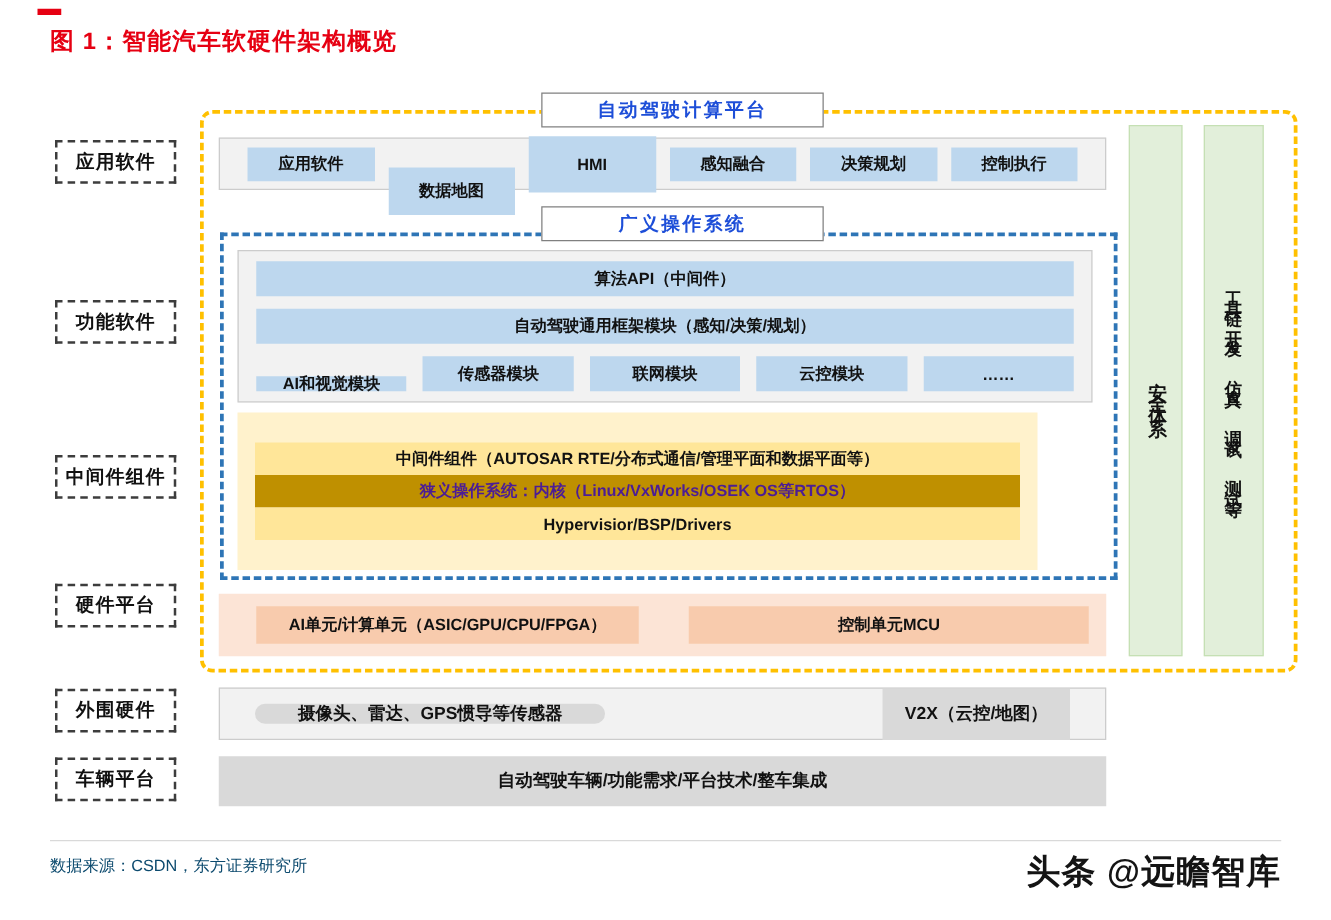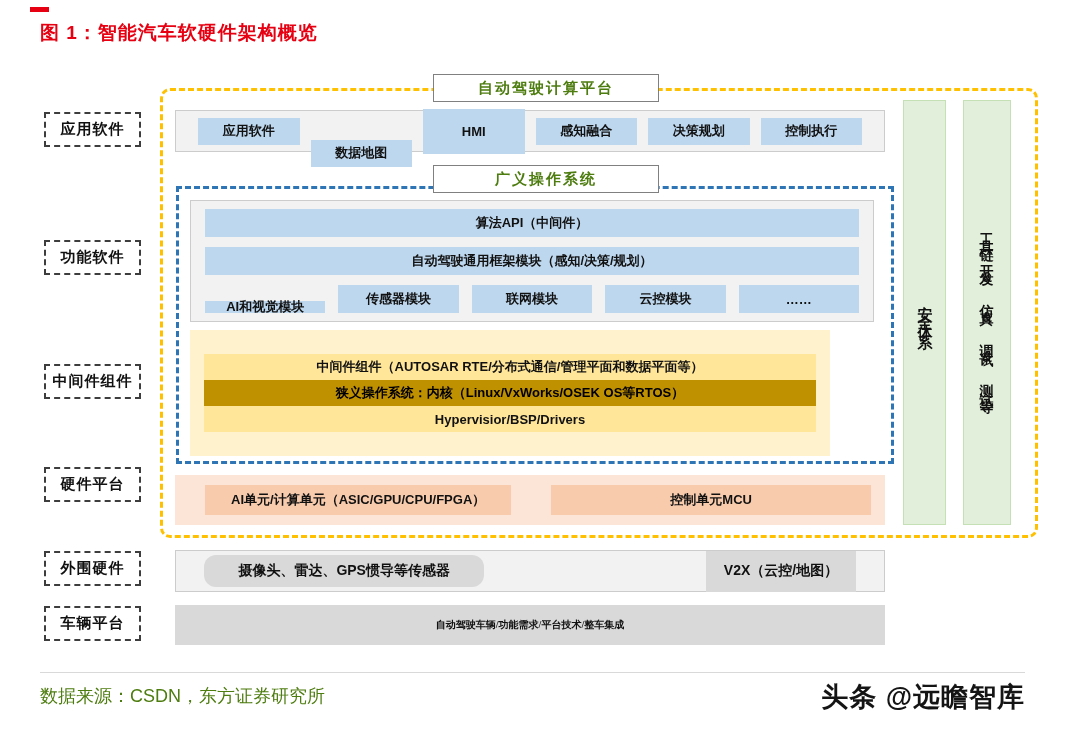--- a/index.html
+++ b/index.html
@@ -44,41 +44,41 @@
     position: absolute; left: 176px; top: 186px;
     width: 718px; height: 278px;
     border: 3px dashed var(--blue-border, #2e75b6);
     z-index: 2;
   }
   .header-box {
     position: absolute; width: 226px; height: 28px;
     background: #ffffff;
     border: 1px solid #808080;
     display: flex; align-items: center; justify-content: center;
-    font-size: 15px; font-weight: bold; color: #4d7c0f;
+    font-size: 15px; font-weight: bold; color: #1d4ed8;
     z-index: 6;
     letter-spacing: 2px;
   }
   .gray-container {
     position: absolute;
     background: #f2f2f2;
     border: 1px solid #cccccc;
     z-index: 3;
   }
   .row-flex { display: flex; align-items: center; }
   .col-flex { display: flex; flex-direction: column; justify-content: space-between; }
   .inner-row { display: flex; gap: 13px; height: 28px; width: 100%; }
   .box {
     display: flex; align-items: center; justify-content: center;
     font-size: 13px; font-weight: bold; color: #111;
     text-align: center; white-space: nowrap;
   }
   .blue  { background: var(--blue-box, #bdd7ee); }
   .lightyellow { background: var(--yellow-box, #ffe699); }
-  .gold  { background: var(--dark-gold-box, #bf9000); color: #000000; }
+  .gold  { background: var(--dark-gold-box, #bf9000); color: #4c1d95; }
   .orange{ background: var(--orange-box, #f8cbad); }
   .darkgray { background: var(--gray-box, #d9d9d9); }
   .yellow-container {
     position: absolute;
     background: #fff2cc;
     z-index: 3;
   }
   .orange-container {
     position: absolute;
     background: #fce4d6;
@@ -91,31 +91,30 @@
     background: var(--green-bar, #e2efda);
     border: 1px solid #c5e0b4;
     writing-mode: vertical-rl;
     text-orientation: upright;
     display: flex; align-items: center; justify-content: center;
     font-weight: bold; color: #111;
     z-index: 3;
   }
   .vehicle-box {
     position: absolute;
-    font-size: 10px;
+    font-size: 14px;
     z-index: 3;
-    font-family: Liberation Serif, serif;
   }
   .footer-line {
     position: absolute; left: 40px; top: 672px;
     width: 985px; height: 1px; background: #d9d9d9;
   }
   .source {
     position: absolute; left: 40px; top: 684px;
-    font-size: 18px; color: #4d7c0f;
+    font-size: 13px; color: #0c4a6e;
   }
   .watermark {
     position: absolute; right: 40px; top: 679px;
     font-size: 27px; font-weight: bold; color: #141414;
     letter-spacing: 1px;
   }
 </style>
 </head>
 <body>
 
@@ -132,21 +131,21 @@
   <div class="left-label" style="top:606px">车辆平台</div>
 
   <div class="dashed-yellow"></div>
   <div class="dashed-blue"></div>
 
   <div class="header-box" style="left:433px; top:74px;">自动驾驶计算平台</div>
   <div class="header-box" style="left:433px; top:165px;">广义操作系统</div>
 
   <div class="gray-container row-flex" style="left:175px; top:110px; width:710px; height:42px; padding:0 22px; gap:11px;">
     <div class="box blue" style="flex:1; height:27px;">应用软件</div>
-    <div class="box blue" style="flex:1; height:27px;margin-top:44px;">数据地图</div>
+    <div class="box blue" style="flex:1; height:38px;margin-top:44px;">数据地图</div>
     <div class="box blue" style="flex:1; height:45px;">HMI</div>
     <div class="box blue" style="flex:1; height:27px;">感知融合</div>
     <div class="box blue" style="flex:1; height:27px;">决策规划</div>
     <div class="box blue" style="flex:1; height:27px;">控制执行</div>
   </div>
 
   <div class="gray-container col-flex" style="left:190px; top:200px; width:684px; height:122px; padding:8px 14px;">
     <div class="inner-row">
       <div class="box blue" style="flex:1;">算法API（中间件）</div>
     </div>
@@ -176,21 +175,21 @@
 
   <div class="orange-container" style="left:175px; top:475px; width:710px; height:50px;">
     <div class="box orange" style="width:46%; height:30px;">AI单元/计算单元（ASIC/GPU/CPU/FPGA）</div>
     <div class="box orange" style="width:48%; height:30px;">控制单元MCU</div>
   </div>
 
   <div class="green-bar" style="left:903px; top:100px; width:43px; height:425px; font-size:15px; letter-spacing:10px;">安全体系</div>
   <div class="green-bar" style="left:963px; top:100px; width:48px; height:425px; font-size:14px; letter-spacing:8px;">工具链（开发&amp;仿真&amp;调试&amp;测试等）</div>
 
   <div class="gray-container row-flex" style="left:175px; top:550px; width:710px; height:42px; padding:0 28px; justify-content:space-between;">
-    <div class="box darkgray" style="width:43%; height:32px; font-size:14px;border-radius:12px;">摄像头、雷达、GPS惯导等传感器</div>
+    <div class="box darkgray" style="width:43%; height:16px; font-size:14px;border-radius:12px;">摄像头、雷达、GPS惯导等传感器</div>
     <div class="box darkgray" style="width:23%; height:41px; font-size:14px;">V2X（云控/地图）</div>
   </div>
 
   <div class="box darkgray vehicle-box" style="left:175px; top:605px; width:710px; height:40px;">自动驾驶车辆/功能需求/平台技术/整车集成</div>
 
   <div class="footer-line"></div>
   <div class="source">数据来源：CSDN，东方证券研究所</div>
   <div class="watermark">头条 @远瞻智库</div>
 
 </div>

